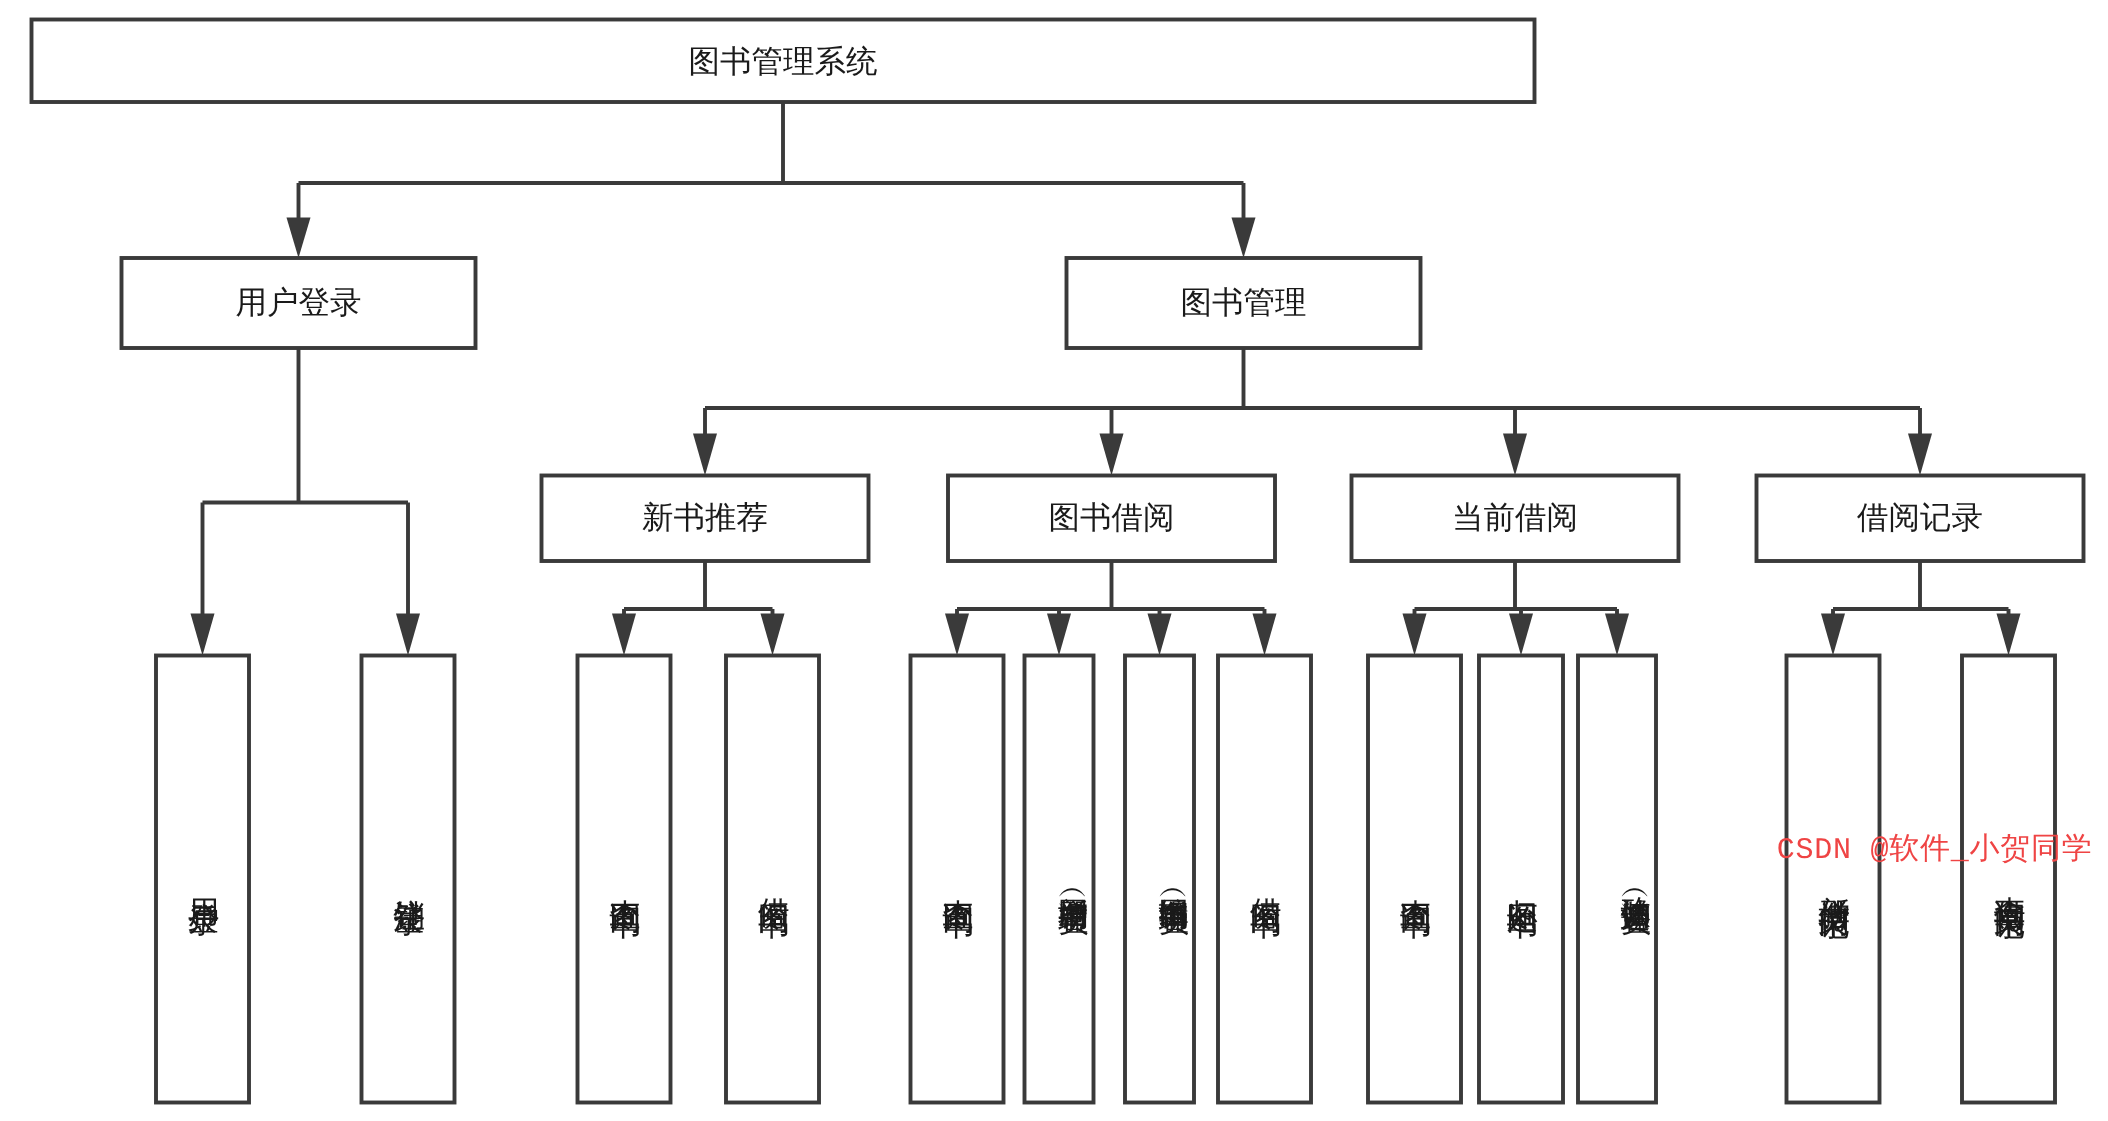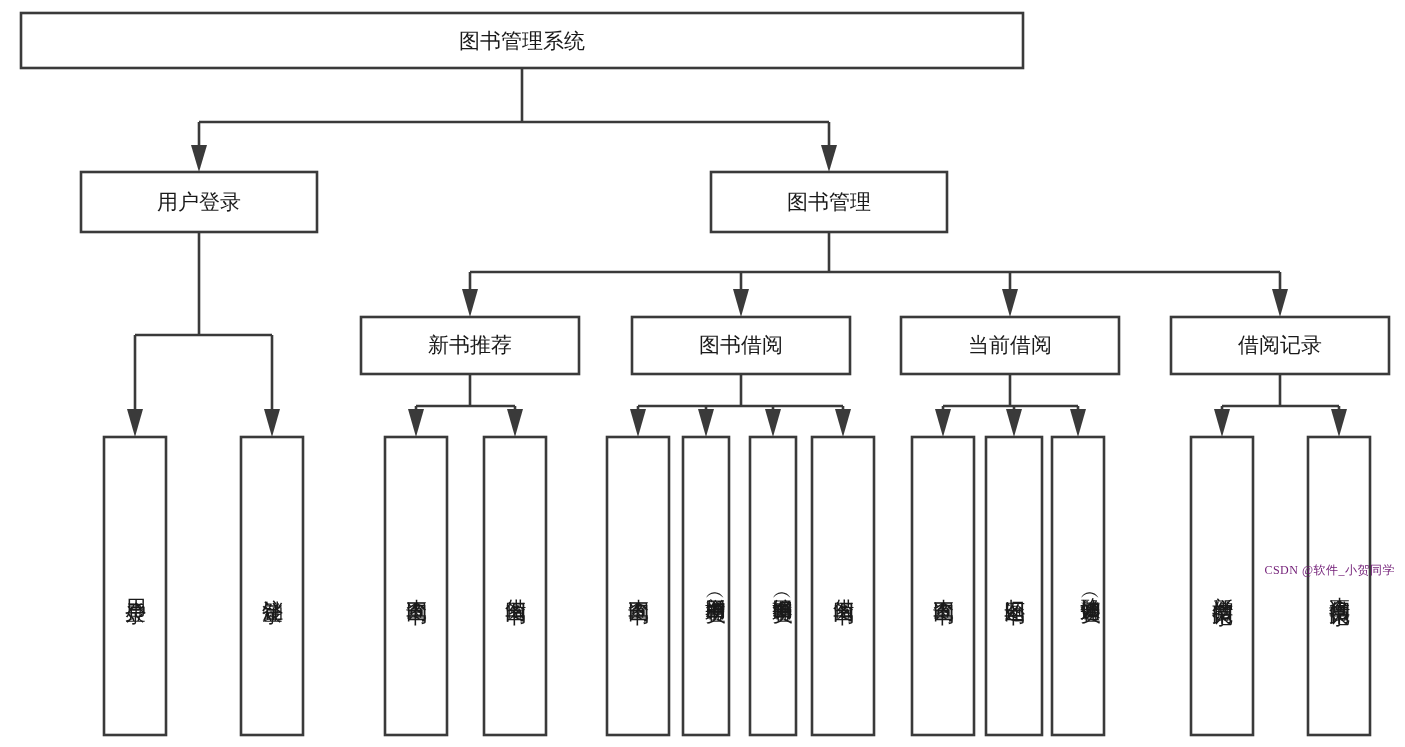--- a/index.html
+++ b/index.html
@@ -45,23 +45,23 @@
     fill: #1a1a1a;
     font-family: "DejaVu Sans", "Liberation Sans", sans-serif;
     font-size: 21px;
     text-anchor: middle;
     dominant-baseline: middle;
   }
   .watermark {
     position: absolute;
     right: 10px;
     bottom: 4px;
-    font-family: Liberation Serif, serif;
-    font-size: 12px;
-    color: #701a75;
+    font-family: Liberation Mono, monospace;
+    font-size: 20px;
+    color: #ef4444;
     white-space: nowrap;
     letter-spacing: 0.5px;
   }
 </style>
 </head>
 <body>
 
 <div id="diagram-root">
 
   <svg class="flow" viewBox="0 0 1405 747">

